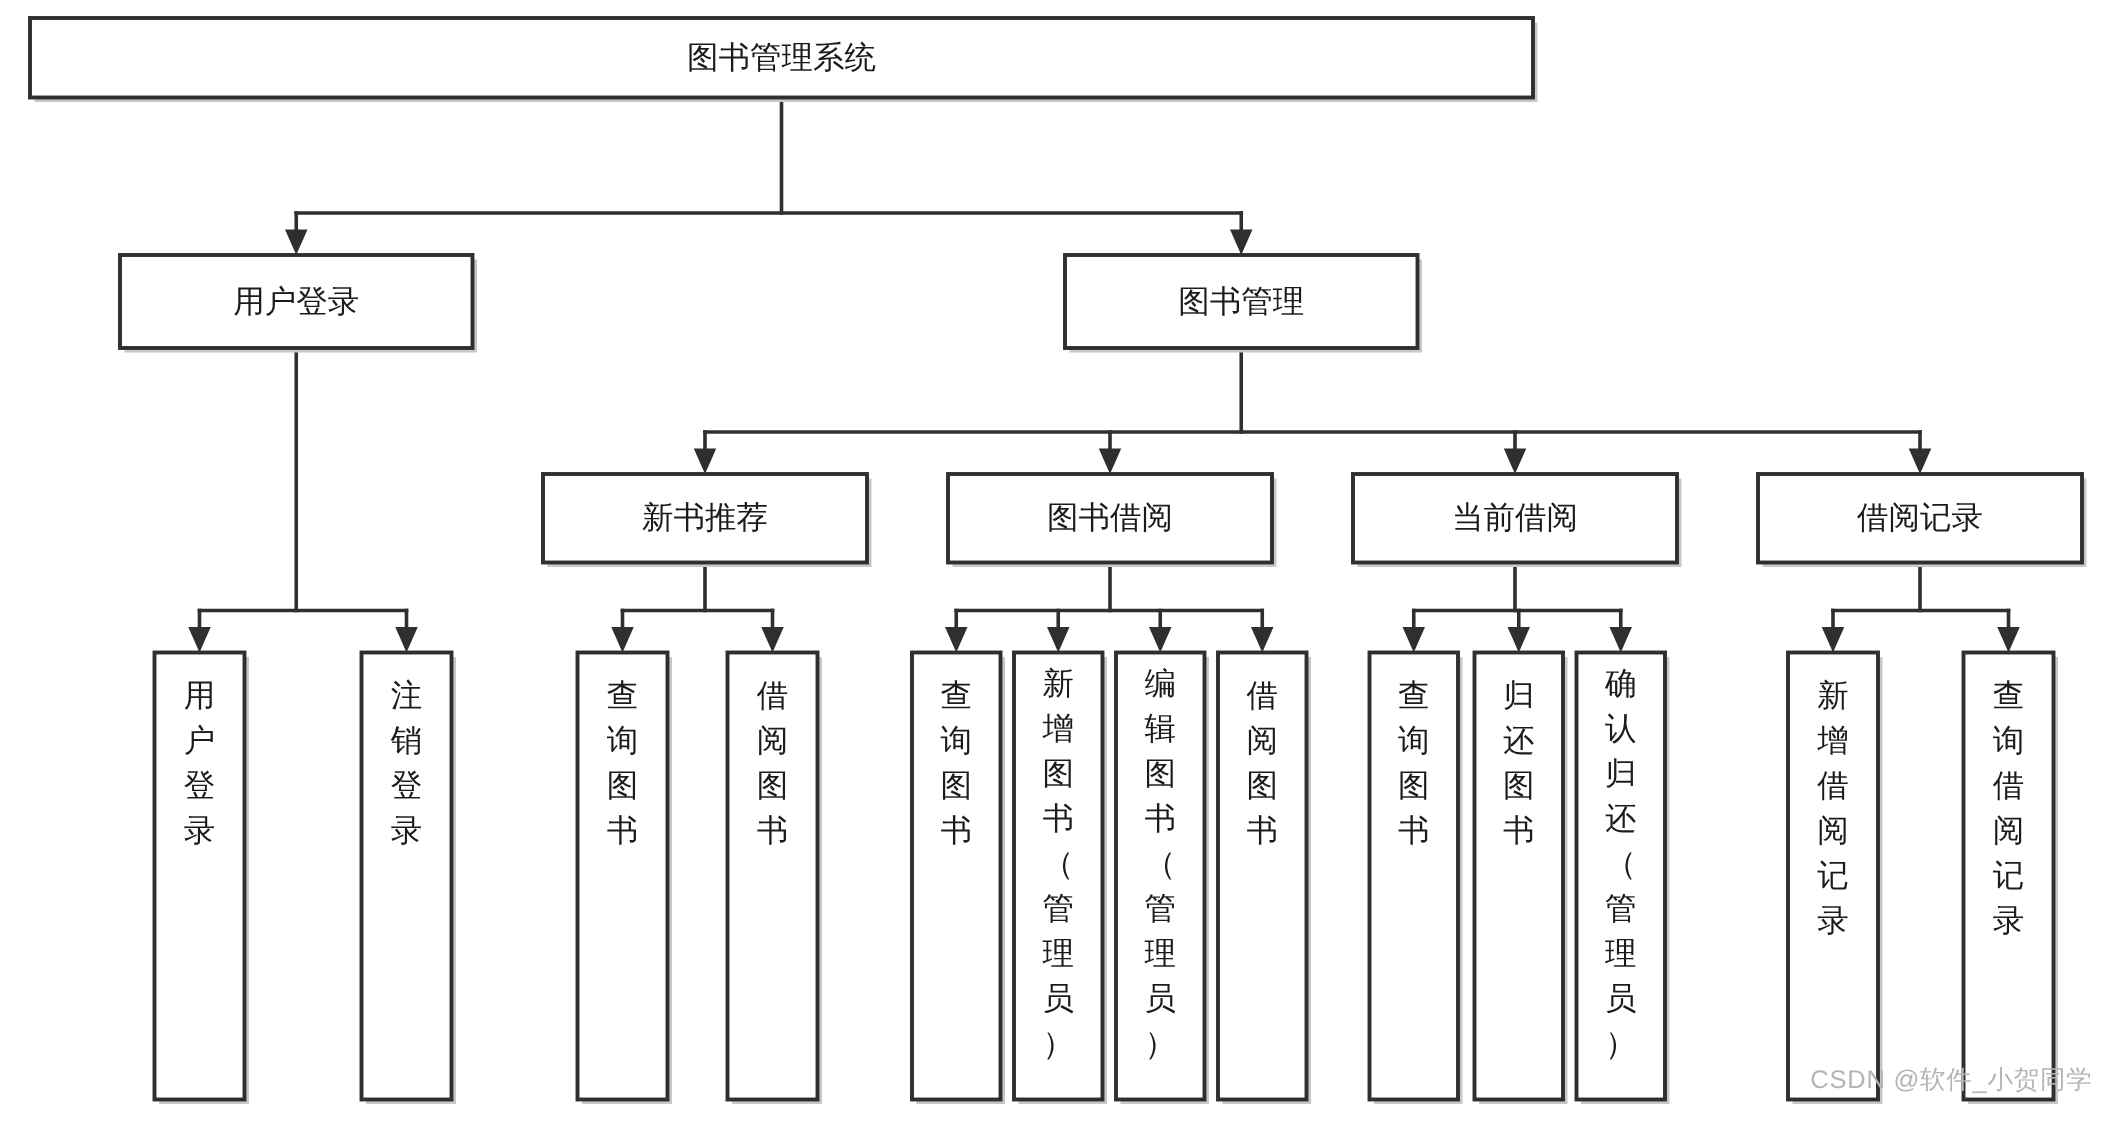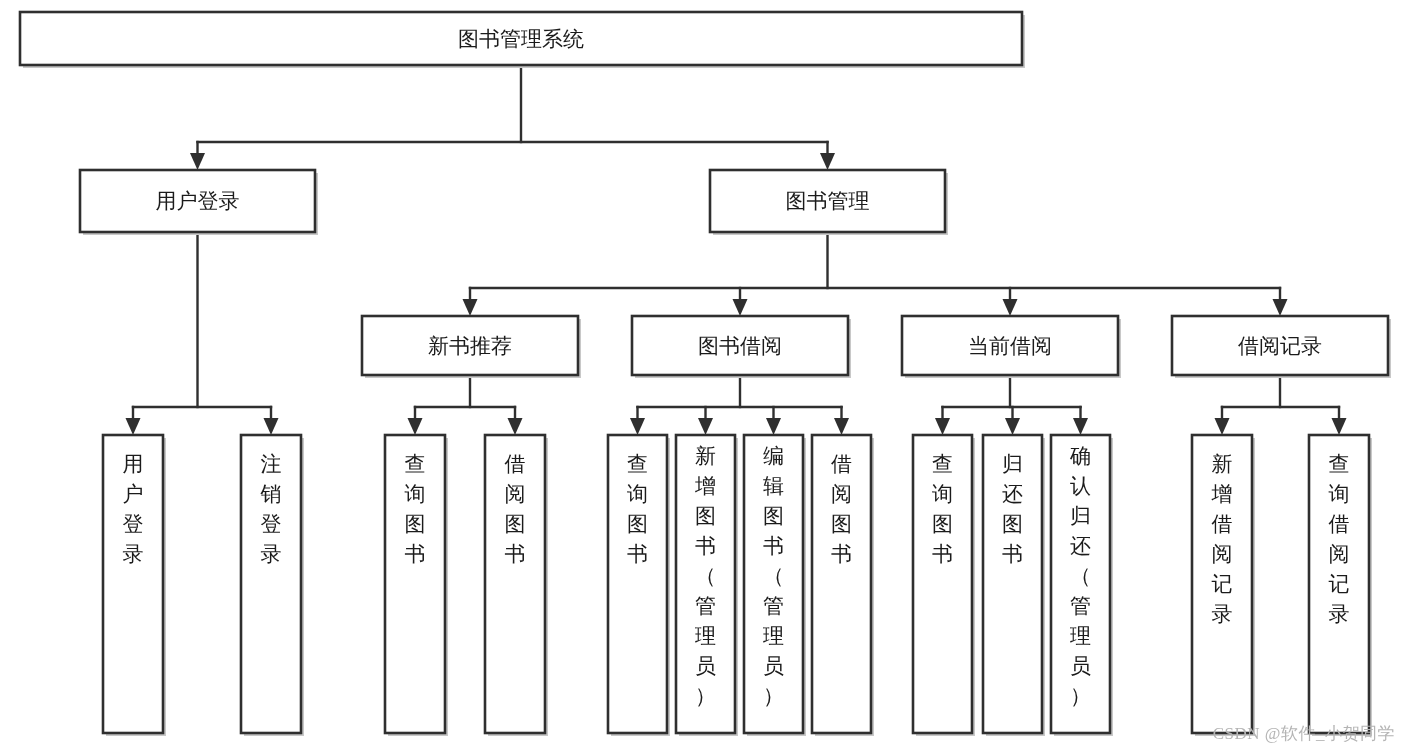--- a/index.html
+++ b/index.html
@@ -50,22 +50,22 @@
   .node-label {
     font-family: "DejaVu Sans", "Liberation Sans", sans-serif;
     fill: #1b1b1b;
     font-size: 21px;
     text-anchor: middle;
     dominant-baseline: middle;
   }
   .watermark {
     position: absolute;
     right: 10px;
-    bottom: 2px;
-    font-family: Liberation Serif, serif;
+    bottom: 16px;
+    font-family: Liberation Sans, sans-serif;
     font-size: 17px;
     color: #b4b4b4;
     letter-spacing: 0.5px;
     user-select: none;
     pointer-events: none;
     text-align: right;
   }
 </style>
 </head>
 <body>

